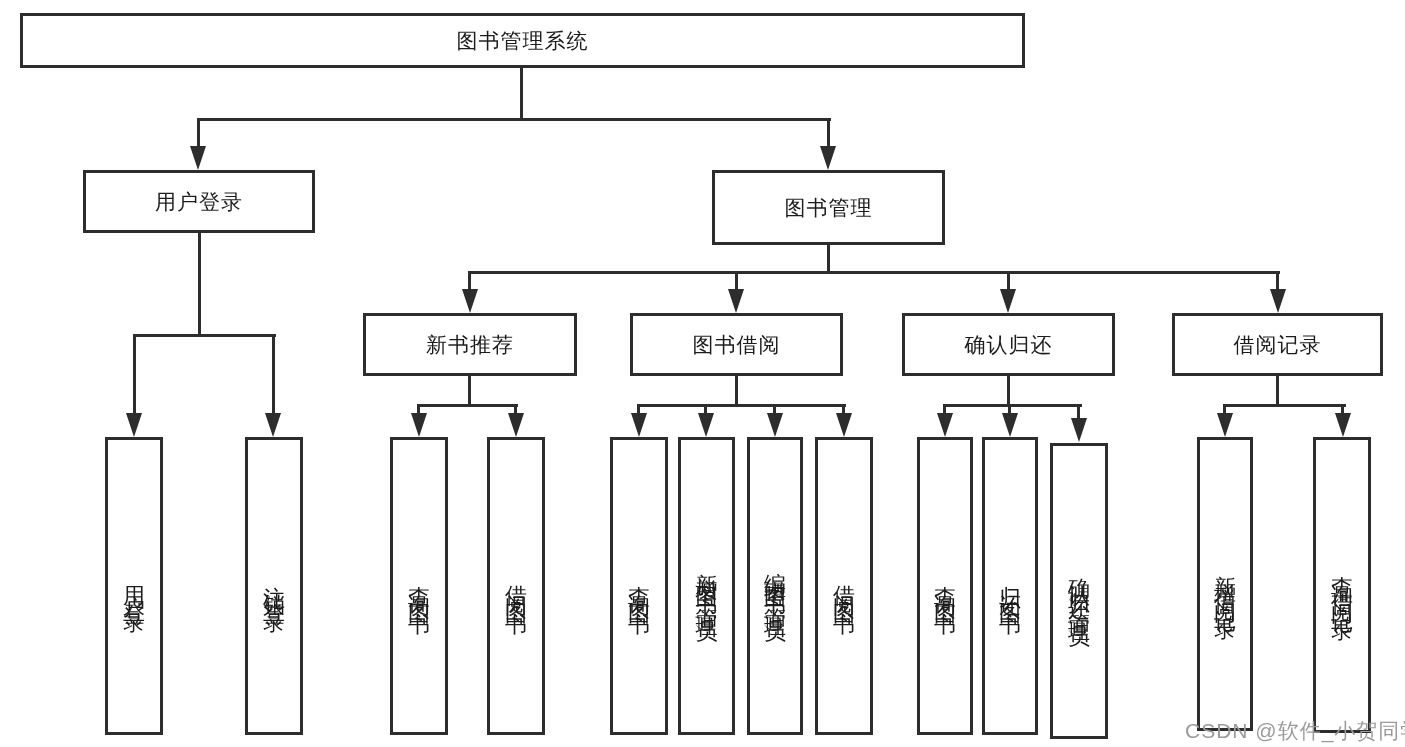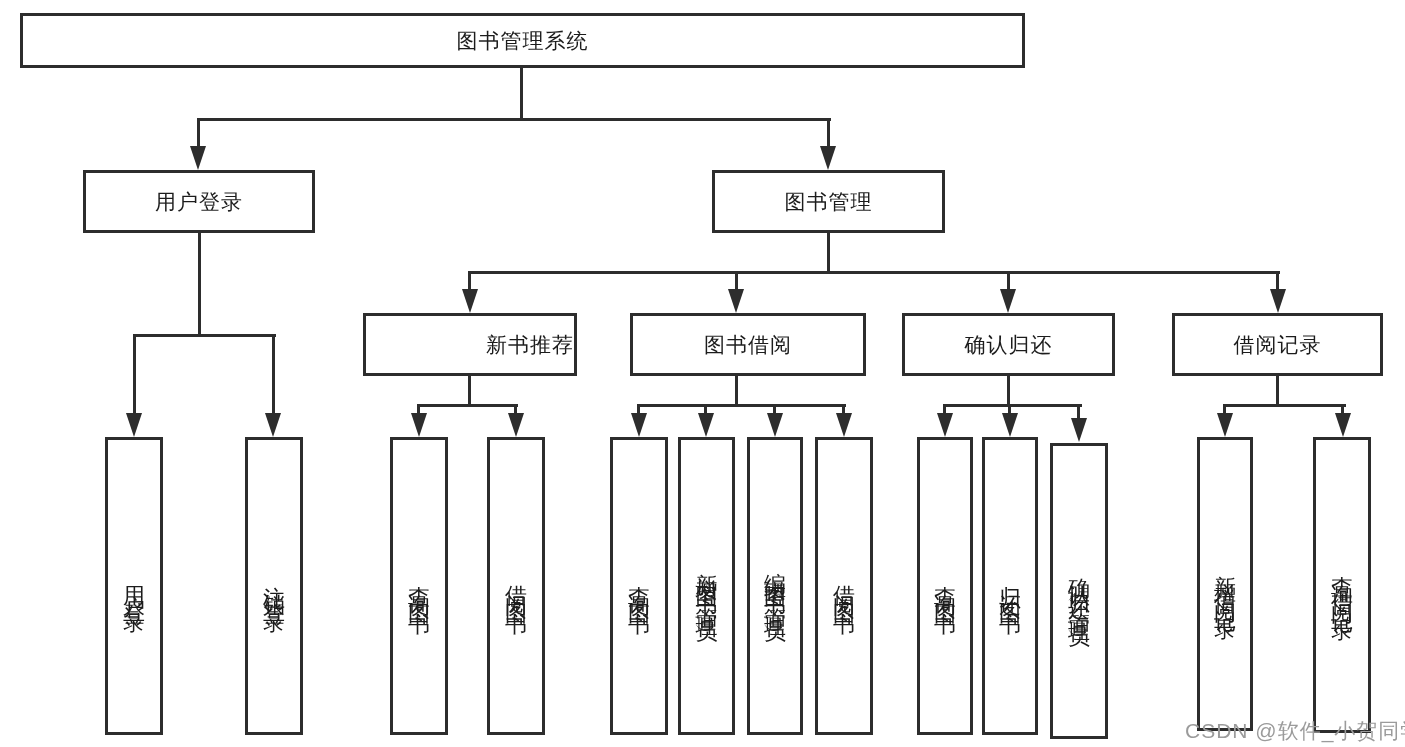--- a/index.html
+++ b/index.html
@@ -95,28 +95,28 @@
   <div class="ln" style="left:1341px;top:404px;width:3px;height:13px;"></div>
   <div class="arw" style="left:1335px;top:413px;"></div>
 
   <div class="node" style="left:20px;top:13px;width:1005px;height:55px;">
     <span>图书管理系统</span>
   </div>
 
   <div class="node" style="left:83px;top:170px;width:232px;height:63px;">
     <span>用户登录</span>
   </div>
-  <div class="node" style="left:712px;top:170px;width:233px;height:63px;">
+  <div class="node" style="left:712px;top:170px;width:233px;height:75px;">
     <span>图书管理</span>
   </div>
 
-  <div class="node" style="left:363px;top:313px;width:214px;height:63px;justify-content:flex-end;">
+  <div class="node" style="left:363px;top:313px;width:214px;height:63px;">
     <span>新书推荐</span>
   </div>
-  <div class="node" style="left:630px;top:313px;width:236px;height:63px;">
+  <div class="node" style="left:630px;top:313px;width:213px;height:63px;">
     <span>图书借阅</span>
   </div>
   <div class="node" style="left:902px;top:313px;width:213px;height:63px;">
     <span>确认归还</span>
   </div>
   <div class="node" style="left:1172px;top:313px;width:211px;height:63px;">
     <span>借阅记录</span>
   </div>
 
   <div class="node leaf" style="left:105px;top:437px;width:58px;height:298px;">

